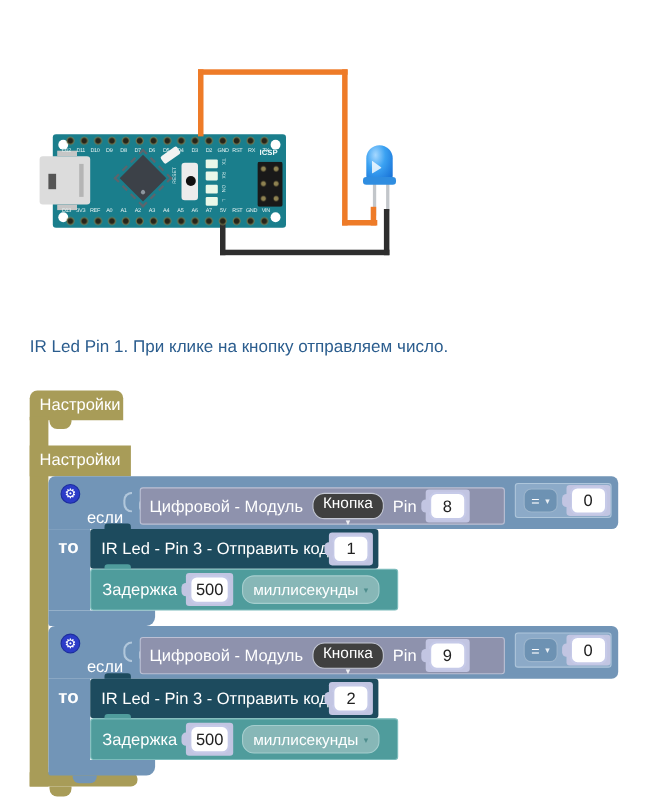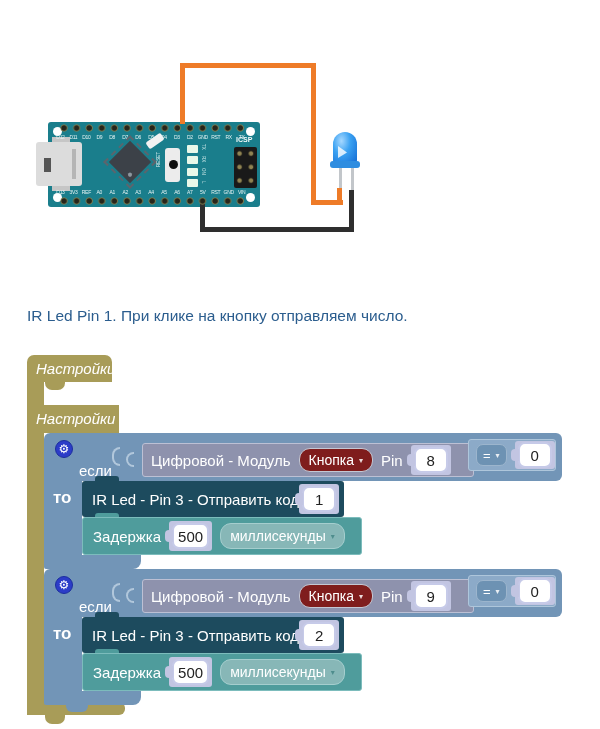--- a/index.html
+++ b/index.html
@@ -51,21 +51,21 @@
   .led-shine{position:absolute;left:338px;top:146px;width:9px;height:12px;z-index:3;
     background:rgba(255,255,255,.8);clip-path:polygon(0 0,100% 55%,0 100%);}
   .led-flange{position:absolute;left:330px;top:161px;width:30px;height:7px;z-index:2;
     background:#2f8de0;border-radius:3px;}
   .leg{position:absolute;width:3px;background:#c2c6ca;z-index:2;}
 
   
   .caption{position:absolute;left:27px;top:307px;font-size:15.5px;color:#2b5d8e;margin:0;}
 
   
-  .olive{background:#a89c58;position:absolute;color:#fff;font-style:italic;}
+  .olive{background:#a89c58;position:absolute;color:#fff;}
   .olive.hat{left:27px;top:355px;width:85px;height:27px;border-radius:7px 7px 0 0;
       font-size:15px;line-height:27px;padding-left:9px;box-sizing:border-box;}
   .olive.hbump{left:45px;top:381px;width:20px;height:9px;border-radius:0 0 7px 7px;}
   .olive.spine{left:27px;top:379px;width:17px;height:336px;}
   .olive.prog{left:27px;top:405px;width:92px;height:28px;font-size:15px;line-height:28px;
       padding-left:9px;box-sizing:border-box;}
   .olive.bbar{left:27px;top:702px;width:98px;height:13px;border-radius:0 6px 6px 0;}
   .olive.bbump{left:45px;top:715px;width:20px;height:9px;border-radius:0 0 7px 7px;}
 
   .ifb{position:absolute;left:44px;width:562px;height:143px;}
@@ -79,26 +79,26 @@
       background:#2c3cc8;border:1px solid #1c2e9e;box-sizing:border-box;color:#fff;
       font-size:12px;line-height:16px;text-align:center;}
   .kw{position:absolute;color:#fff;font-size:15px;}
   .kw.if{left:35px;top:9px;margin-top:20px;}
   .kw.then{left:9px;top:55px;font-size:17px;font-weight:bold;}
   .arc{position:absolute;border:2px solid rgba(230,240,250,.55);border-right:none;
       border-radius:8px 0 0 8px;width:6px;}
   .arc.a1{left:68px;top:14px;height:15px;}
   .arc.a2{left:82px;top:19px;height:11px;}
 
-  .cond{position:absolute;left:98px;top:10px;width:332px;height:34px;background:#8e92ad;
+  .cond{position:absolute;left:83px;top:10px;width:332px;height:34px;background:#8e92ad;
       border:1px solid #bcc0d4;border-radius:3px;box-sizing:border-box;display:flex;
       align-items:center;padding:0 8px;gap:8px;color:#fff;font-size:15px;white-space:nowrap;}
   .pill{display:inline-flex;align-items:center;gap:5px;color:#fff;border-radius:11px;
       padding:0 9px;height:22px;font-size:14px;white-space:nowrap;cursor:default;}
-  .pill.mod{background:#7f1d1d;border:1px solid #c4c8d4;}
+  .pill.mod{background:#404040;border:1px solid #c4c8d4;flex-direction:column;}
   .pill .arr{font-size:8px;opacity:.85;}
 
   .sock{position:relative;background:#c2c5e2;border-radius:3px;display:flex;
       align-items:center;justify-content:center;height:30px;padding:0 3px;}
   .sock::before{content:'';position:absolute;left:-4px;top:30%;width:8px;height:40%;
       background:#c2c5e2;border-radius:4px 0 0 4px;}
   .num{background:#fff;border:2px solid #c6cae8;border-radius:7px;min-width:22px;height:22px;
       padding:0 4px;display:flex;align-items:center;justify-content:center;
       font-size:15px;color:#222;}
 

